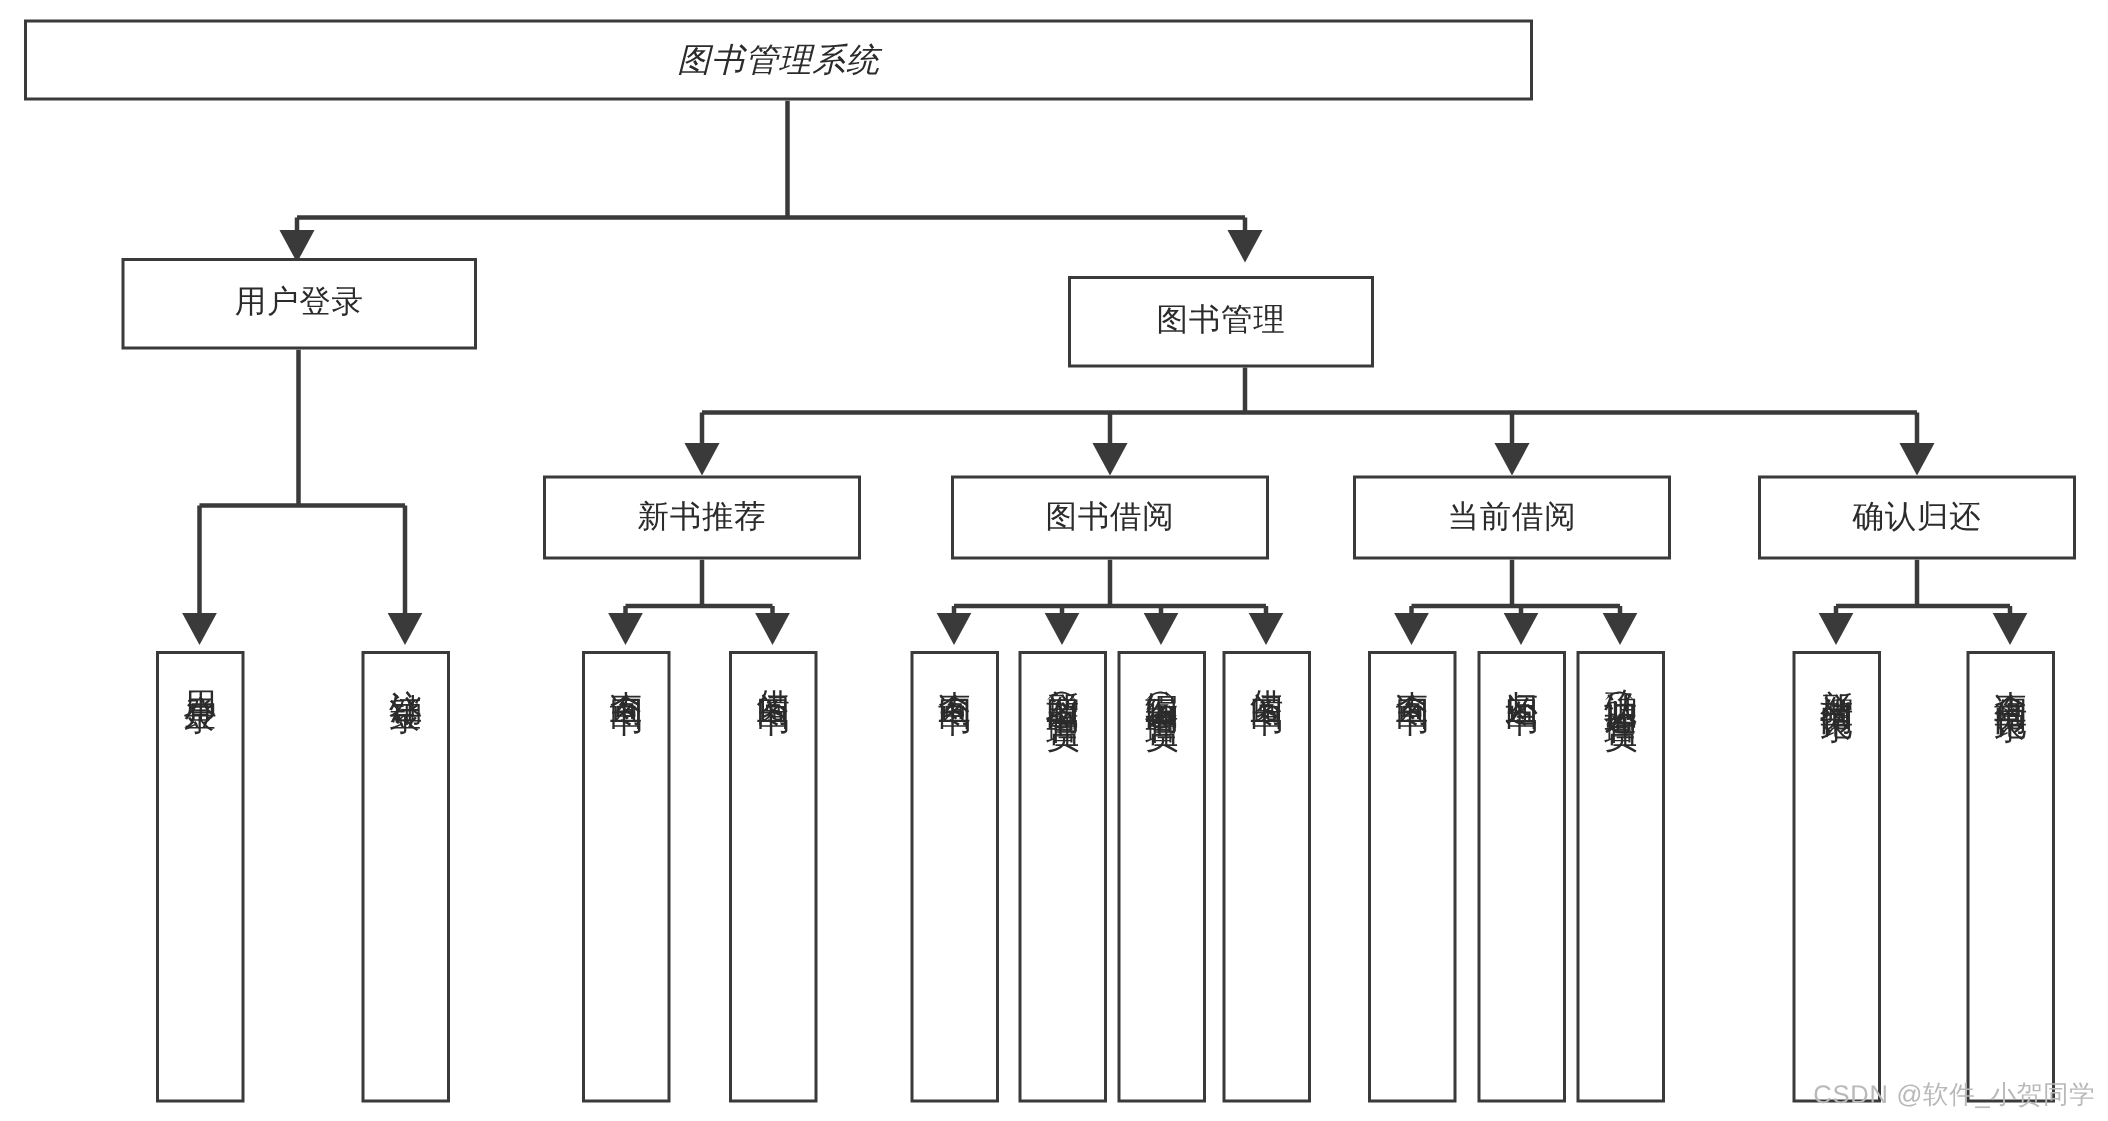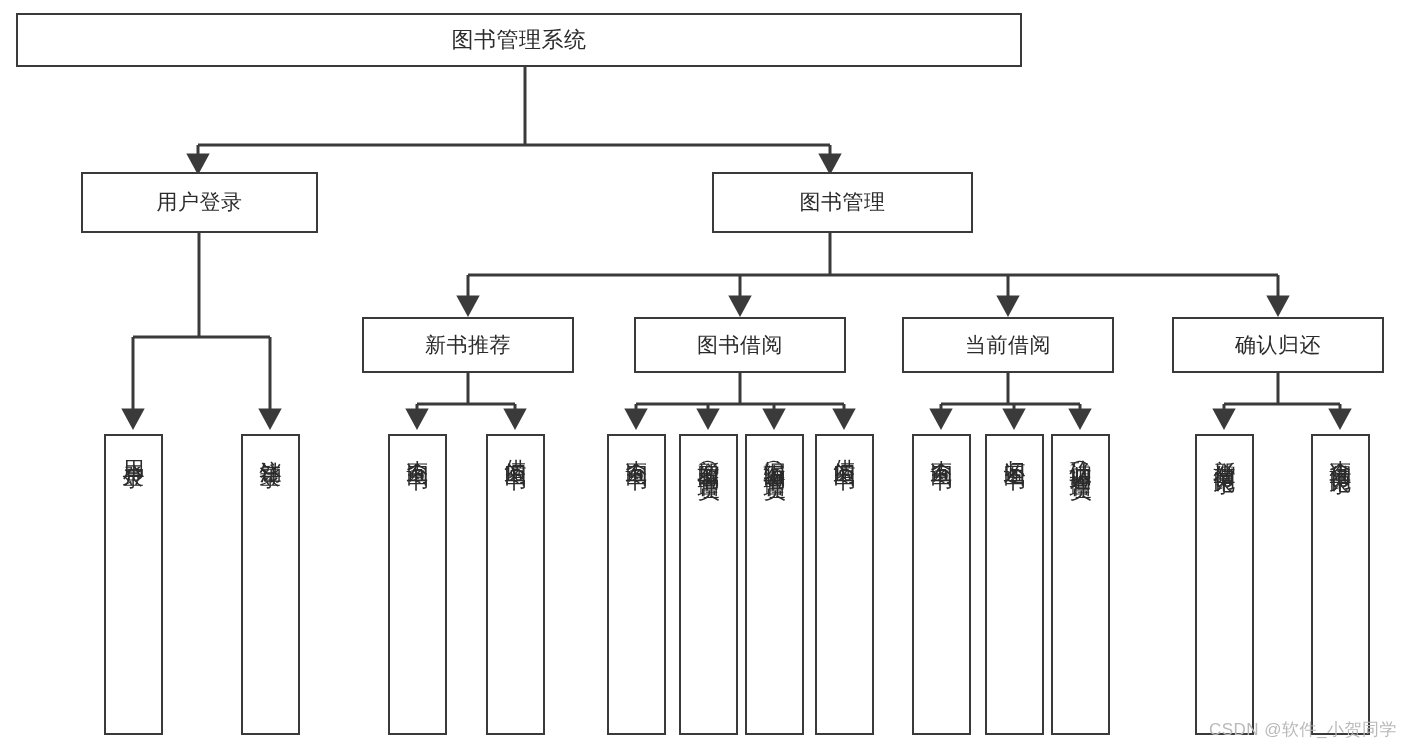--- a/index.html
+++ b/index.html
@@ -117,28 +117,28 @@
       <path d="M1014,404 L1014,418" marker-end="url(#arrow)"></path>
       <path d="M1080,404 L1080,418" marker-end="url(#arrow)"></path>
 
       <path d="M1278,373 L1278,404"></path>
       <path d="M1224,404 L1340,404"></path>
       <path d="M1224,404 L1224,418" marker-end="url(#arrow)"></path>
       <path d="M1340,404 L1340,418" marker-end="url(#arrow)"></path>
     </g>
   </svg>
 
-  <div class="node root" style="left:16px; top:13px; width:1006px; height:54px;">
+  <div class="node root" style="left:16px; top:13px; width:1006px; height:54px;font-style:italic;">
     <span class="node-label">图书管理系统</span>
   </div>
 
   <div class="node" style="left:81px; top:172px; width:237px; height:61px;">
     <span class="node-label">用户登录</span>
   </div>
-  <div class="node" style="left:712px; top:172px; width:261px; height:61px;">
+  <div class="node" style="left:712px; top:184px; width:204px; height:61px;">
     <span class="node-label">图书管理</span>
   </div>
 
   <div class="node" style="left:362px; top:317px; width:212px; height:56px;">
     <span class="node-label">新书推荐</span>
   </div>
   <div class="node" style="left:634px; top:317px; width:212px; height:56px;">
     <span class="node-label">图书借阅</span>
   </div>
   <div class="node" style="left:902px; top:317px; width:212px; height:56px;justify-content:center;">

